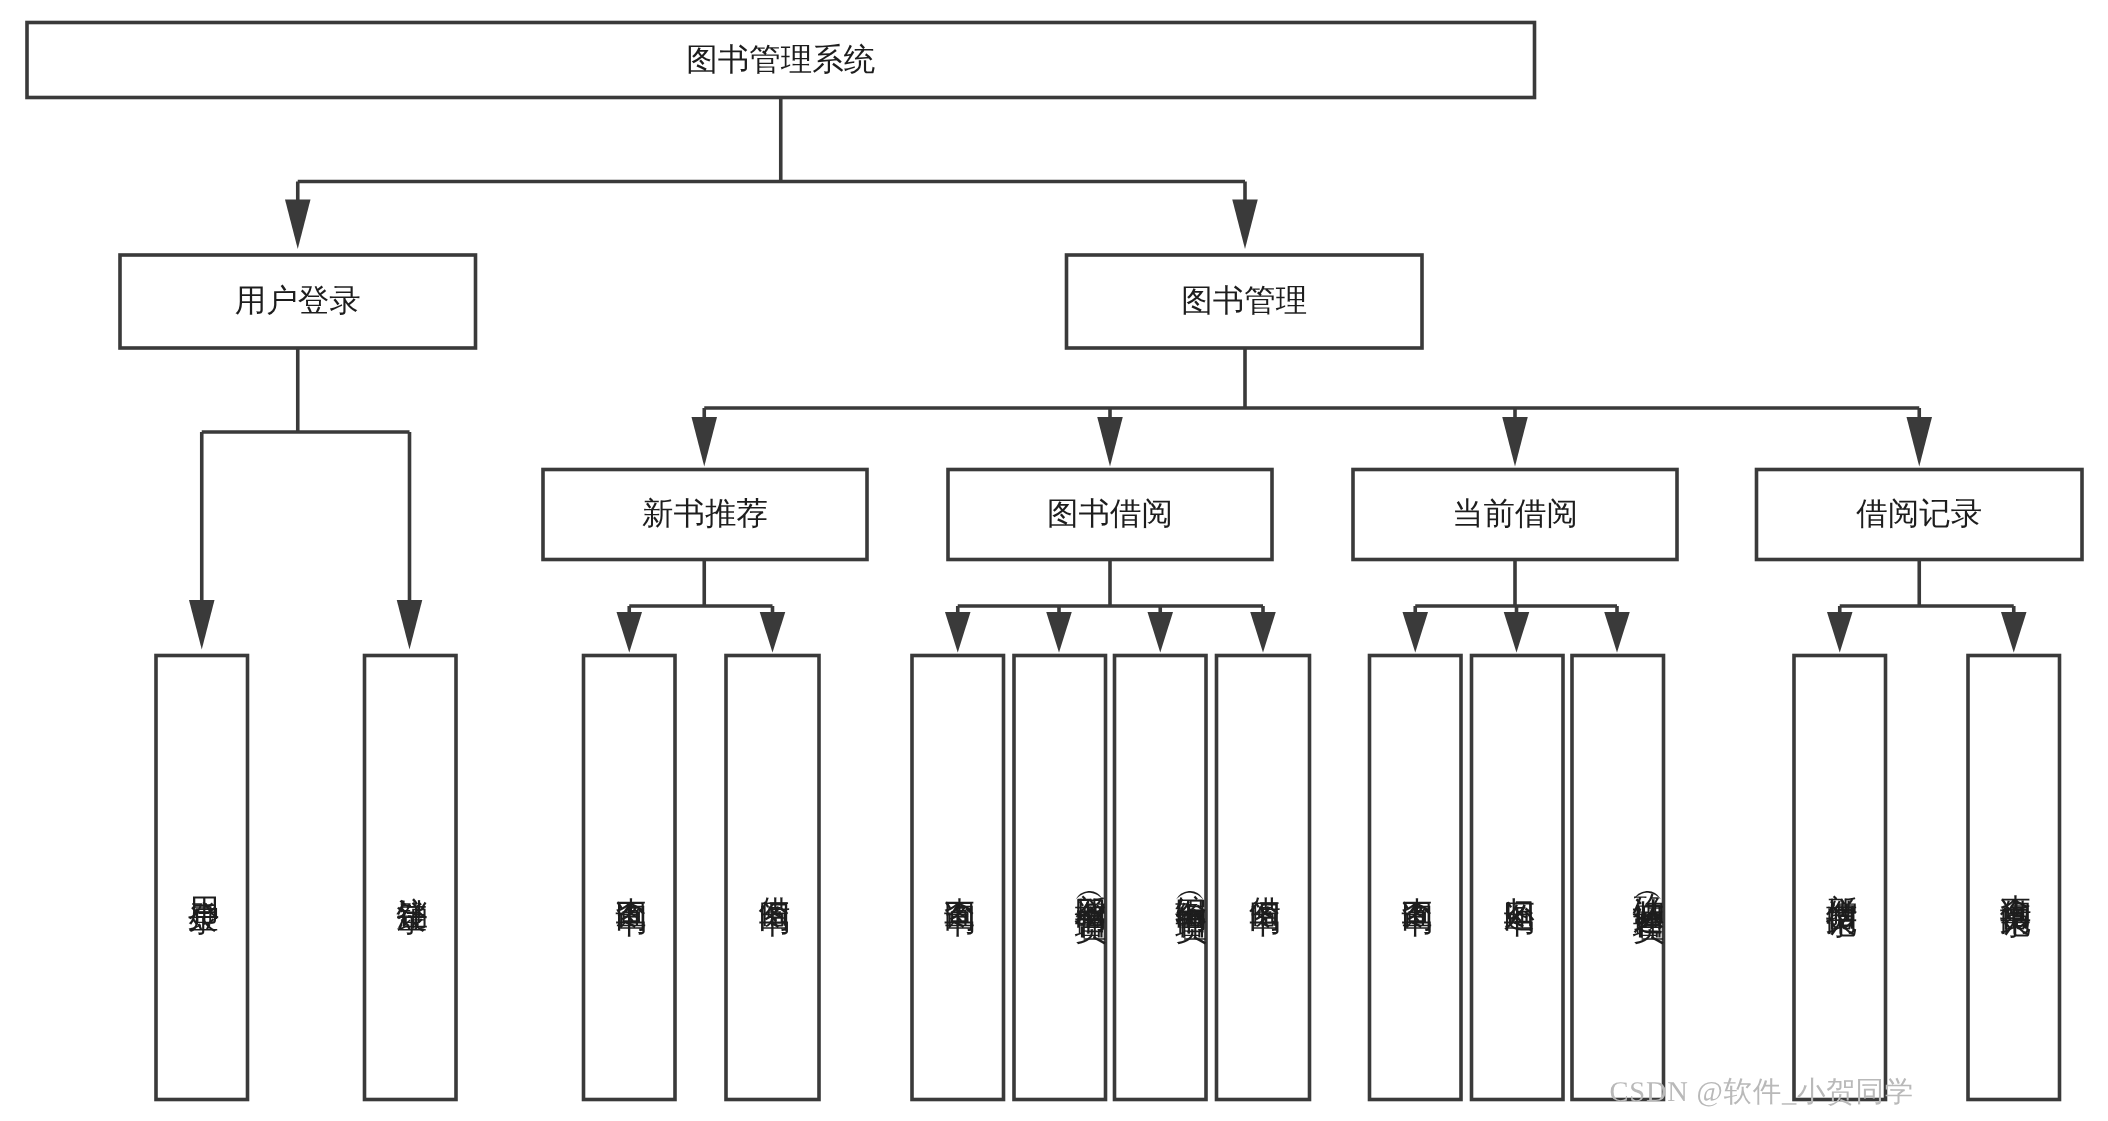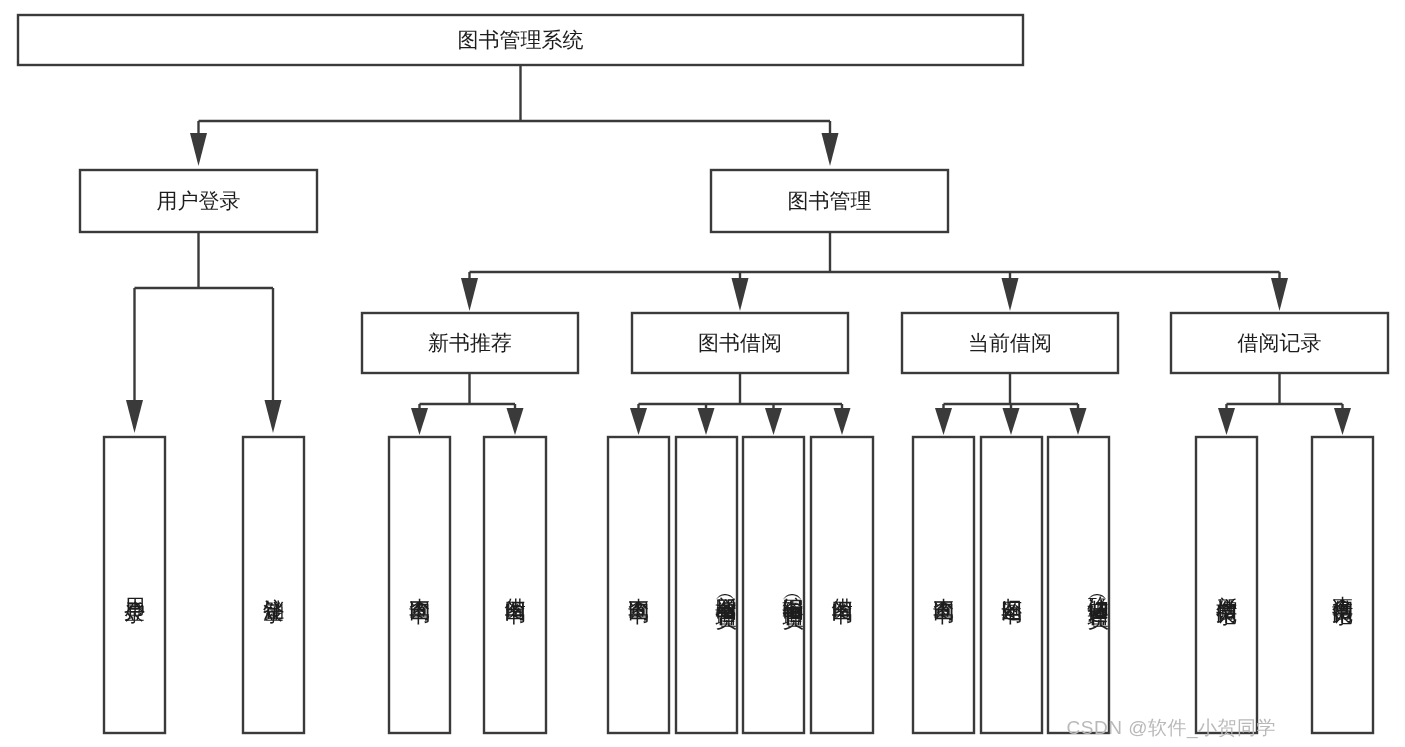--- a/index.html
+++ b/index.html
@@ -63,21 +63,21 @@
     align-items: center;
     justify-content: center;
     text-align: center;
     box-sizing: border-box;
     pointer-events: none;
   }
   .watermark {
     position: absolute;
     right: 8px;
     bottom: 6px;
-    font-family: Liberation Sans, sans-serif;
+    font-family: Liberation Serif, serif;
     font-size: 19px;
     color: #b9b9b9;
     white-space: nowrap;
     letter-spacing: 0.5px;
   }
 </style>
 </head>
 <body>
 
 <div id="diagram-root">

